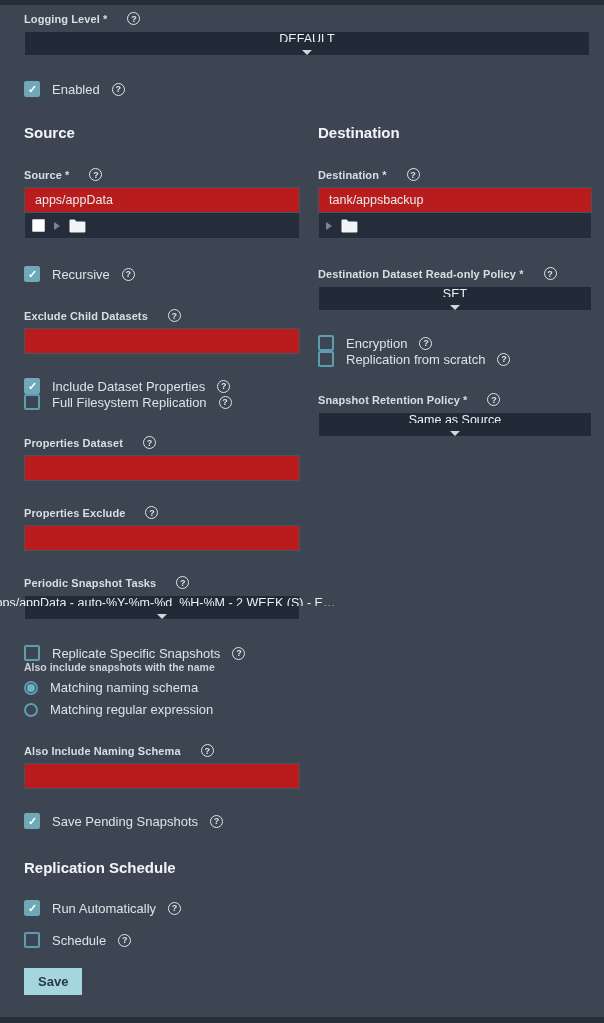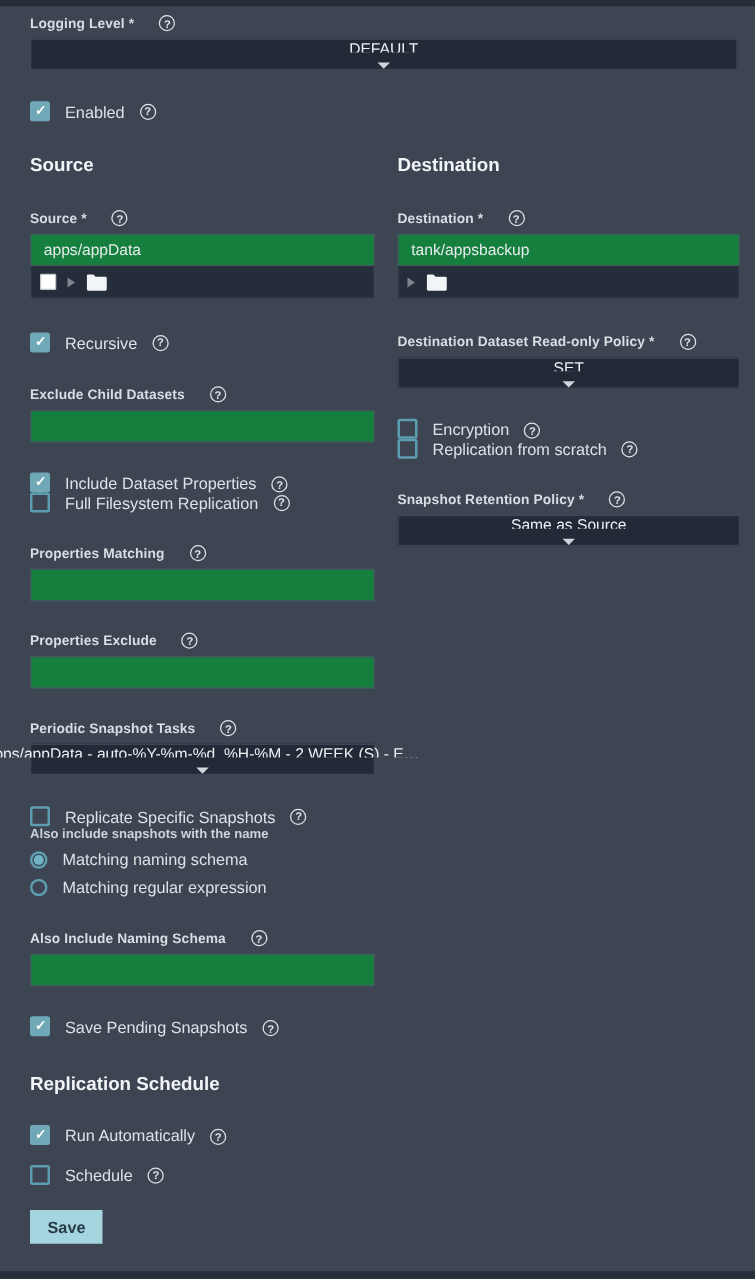--- a/index.html
+++ b/index.html
@@ -26,21 +26,21 @@
   .help {
     width: 13px; height: 13px; flex: none;
     border: 1px solid #dfe4e8; border-radius: 50%;
     color: #dfe4e8; font-size: 9px; font-weight: bold;
     display: inline-flex; align-items: center; justify-content: center;
   }
   .help::after { content: "?"; }
 
   .input {
     margin-top: 6px; height: 26px;
-    background: #15803d; border: 1px solid #485263;
+    background: #b91c1c; border: 1px solid #485263;
     display: flex; align-items: center;
     padding: 0 10px; font-size: 12.5px; color: #e8ebee;
     overflow: hidden; white-space: nowrap;
   }
   .select {
     margin-top: 6px; height: 25px;
     background: #222a38; border: 1px solid #3c4655;
     display: flex; align-items: center; justify-content: space-between;
     padding: 0 10px; font-size: 12.5px; color: #eef1f4; gap: 8px;
     cursor: pointer;
@@ -90,21 +90,21 @@
   }
   .radio.checked::after { content: ""; width: 8px; height: 8px; border-radius: 50%; background: #6fb3c4; }
 
   .cols { display: flex; margin-top: 27px; }
   .col-left { width: 276px; margin-right: 18px; flex: none; }
   .col-right { width: 274px; flex: none; }
   .mt13 { margin-top: 7px; }
   .mt16 { margin-top: 16px; }
   .mt17 { }
   .mt20 { }
-  .mt24 { margin-top: 24px; align-items: flex-end; }
+  .mt24 { margin-top: 24px; }
   .mt25 { margin-top: 25px; }
   .mt26 { margin-top: 26px; }
   .mt27 { margin-top: 27px; }
   .mt28 { margin-top: 28px; }
   .mt30 { margin-top: 30px; }
 
   .save-btn {
     margin-top: 20px;
     background: #a5d6e0; color: #28394a;
     border: none; font-family: inherit;
@@ -178,21 +178,21 @@
         <span class="help"></span>
       </div>
 
       <div class="check-row mt17">
         <span class="checkbox"></span>
         <span class="check-label">Full Filesystem Replication</span>
         <span class="help"></span>
       </div>
 
       <div class="label-row mt26">
-        <span class="label">Properties Matching</span>
+        <span class="label">Properties Dataset</span>
         <span class="help"></span>
       </div>
       <div class="input"></div>
 
       <div class="label-row mt25">
         <span class="label">Properties Exclude</span>
         <span class="help"></span>
       </div>
       <div class="input"></div>
 

